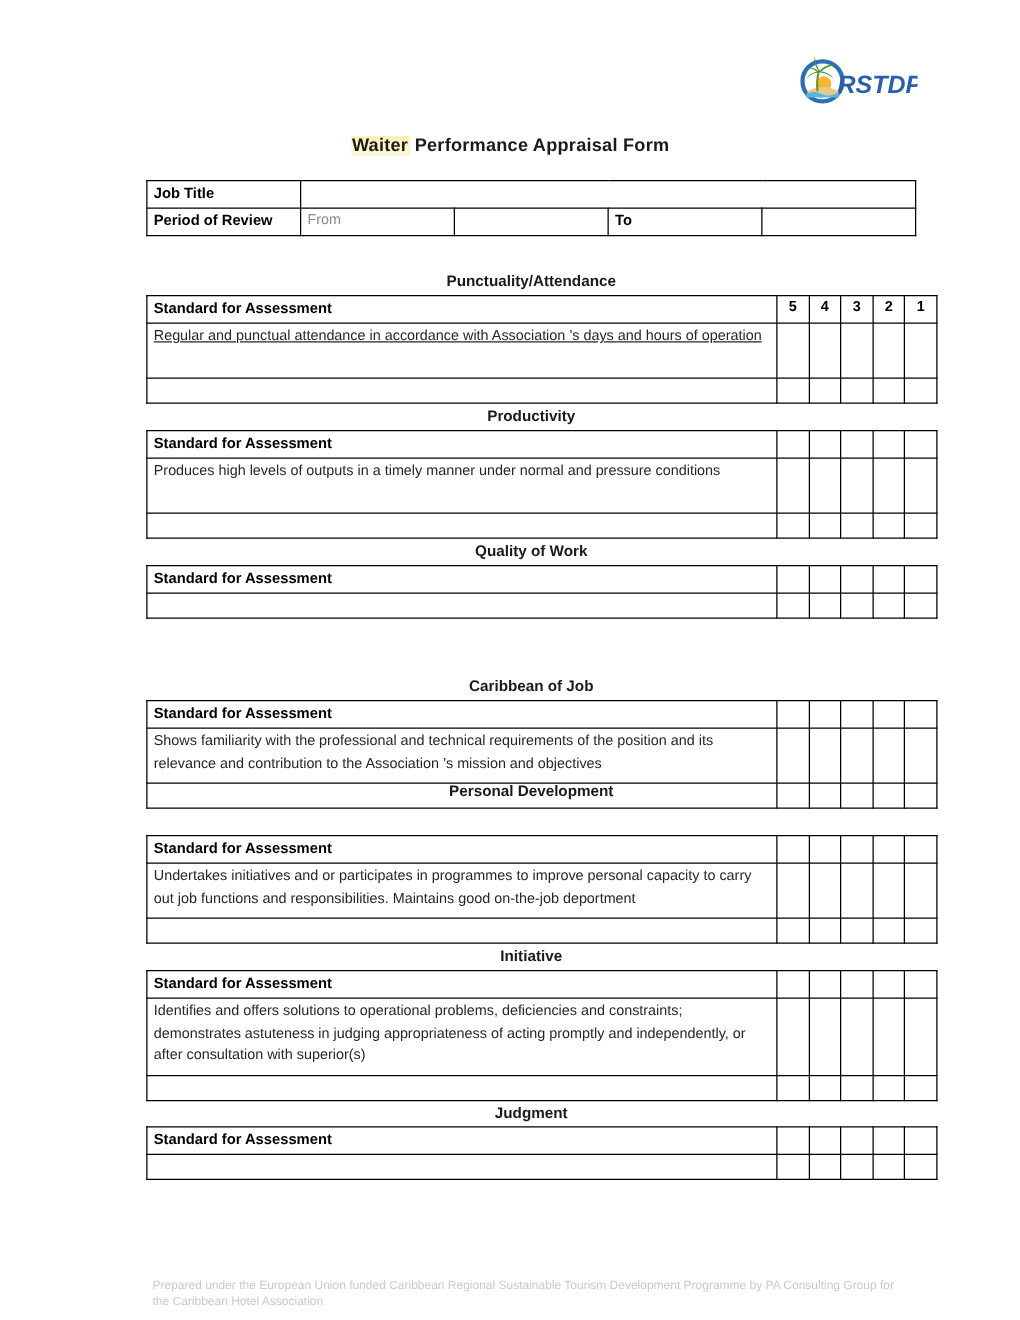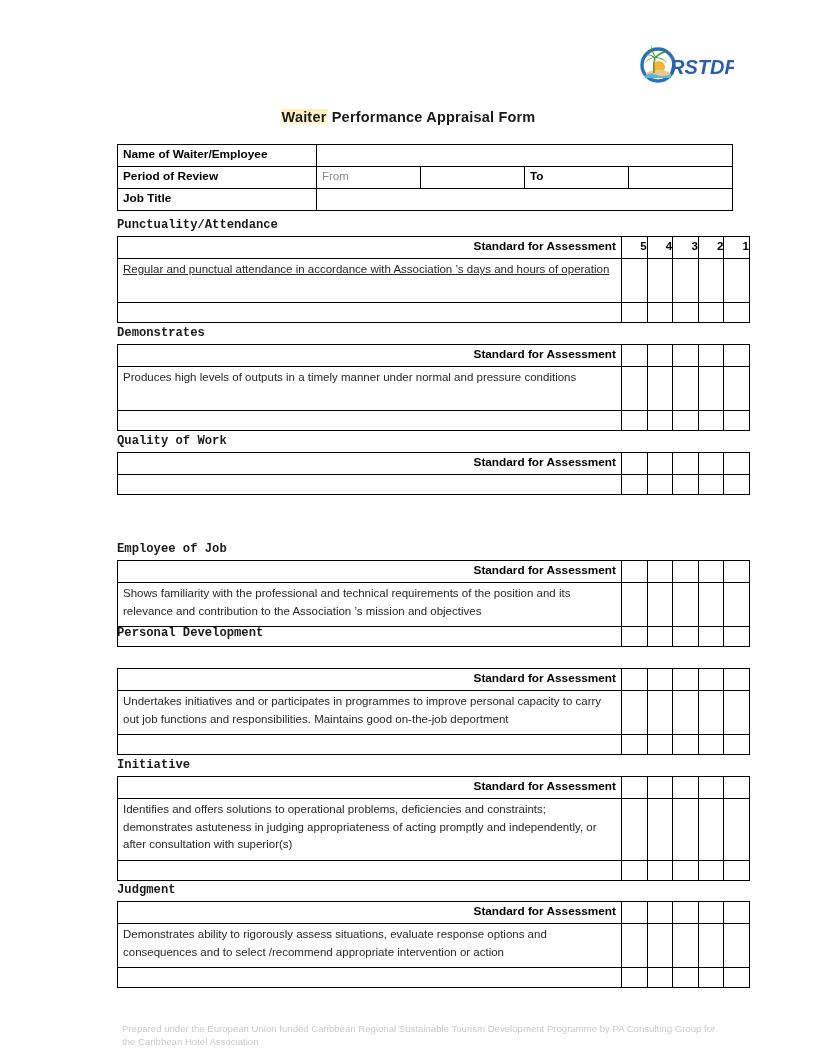--- a/index.html
+++ b/index.html
@@ -72,36 +72,36 @@
   #identity-table { top: 144px; }
   #identity-table td { height: 17px; }
   .lbl-bold { font-weight: bold; font-size: 11.8px; color: #000; }
   .lbl-light { color: #8a8a8a; font-size: 11.5px; }
 
   
   .section-heading {
     position: absolute;
     left: 117px;
     width: 616px;
+    text-align: center;
     font-size: 12.2px;
     font-weight: bold;
     color: #1a1a1a;
-    font-family: Liberation Mono, monospace;
   }
 
   
   .assess-table td.std-col { width: 493px; }
   .assess-table td.rate-col {
     width: 24.6px;
     text-align: center;
     font-weight: bold;
     font-size: 11.5px;
     padding: 2px 0;
   }
-  .assess-table .hdr-row td { font-weight: bold; height: 17px; text-align: right; }
+  .assess-table .hdr-row td { font-weight: bold; height: 17px; }
   .assess-table .hdr-row td.std-col { font-size: 11.8px; }
   .assess-table .desc-row td.std-col {
     font-weight: normal;
     color: #262626;
     line-height: 17.5px;
   }
   .assess-table .spacer-row td { height: 15px; }
 
   
   .doc-footer {
@@ -146,34 +146,30 @@
     </svg>
   </div>
 
   <div class="doc-title">
     <span class="word-first">Waiter</span><span>&nbsp;</span><span>Performance Appraisal Form</span>
   </div>
 
   <table class="form-table" id="identity-table">
     <tbody>
       <tr>
-        <td style="width:188px" class="lbl-bold">Name of Waiter/Employee</td>
+        <td class="lbl-bold">Job Title</td>
         <td colspan="4"></td>
       </tr>
       <tr>
         <td class="lbl-bold">Period of Review</td>
         <td style="width:58px" class="lbl-light">From</td>
         <td style="width:145px"></td>
         <td style="width:35px" class="lbl-bold">To</td>
         <td></td>
       </tr>
-      <tr>
-        <td class="lbl-bold">Job Title</td>
-        <td colspan="4"></td>
-      </tr>
     </tbody>
   </table>
 
   <div id="sections-host">
       <div class="section-heading" style="top: 218px;">Punctuality/Attendance</div>
       <table class="form-table assess-table" style="top: 236px;">
         <tbody>
           <tr class="hdr-row">
             <td class="std-col">Standard for Assessment</td>
             <td class="rate-col">5</td>
@@ -193,21 +189,21 @@
           <tr class="spacer-row">
             <td class="std-col"></td>
             <td class="rate-col"></td>
             <td class="rate-col"></td>
             <td class="rate-col"></td>
             <td class="rate-col"></td>
             <td class="rate-col"></td>
           </tr>
         </tbody>
       </table>
-      <div class="section-heading" style="top: 326px;">Demonstrates</div>
+      <div class="section-heading" style="top: 326px;">Productivity</div>
       <table class="form-table assess-table" style="top: 344px;">
         <tbody>
           <tr class="hdr-row">
             <td class="std-col">Standard for Assessment</td>
             <td class="rate-col"></td>
             <td class="rate-col"></td>
             <td class="rate-col"></td>
             <td class="rate-col"></td>
             <td class="rate-col"></td>
           </tr>
@@ -243,21 +239,21 @@
           <tr class="spacer-row">
             <td class="std-col"></td>
             <td class="rate-col"></td>
             <td class="rate-col"></td>
             <td class="rate-col"></td>
             <td class="rate-col"></td>
             <td class="rate-col"></td>
           </tr>
         </tbody>
       </table>
-      <div class="section-heading" style="top: 542px;">Employee of Job</div>
+      <div class="section-heading" style="top: 542px;">Caribbean of Job</div>
       <table class="form-table assess-table" style="top: 560px;">
         <tbody>
           <tr class="hdr-row">
             <td class="std-col">Standard for Assessment</td>
             <td class="rate-col"></td>
             <td class="rate-col"></td>
             <td class="rate-col"></td>
             <td class="rate-col"></td>
             <td class="rate-col"></td>
           </tr>
@@ -341,28 +337,20 @@
       <table class="form-table assess-table" style="top: 901px;">
         <tbody>
           <tr class="hdr-row">
             <td class="std-col">Standard for Assessment</td>
             <td class="rate-col"></td>
             <td class="rate-col"></td>
             <td class="rate-col"></td>
             <td class="rate-col"></td>
             <td class="rate-col"></td>
           </tr>
-          <tr class="desc-row">
-            <td class="std-col" style="height: 39px;">Demonstrates ability to rigorously assess situations, evaluate response options and consequences and to select /recommend appropriate intervention or action</td>
-            <td class="rate-col"></td>
-            <td class="rate-col"></td>
-            <td class="rate-col"></td>
-            <td class="rate-col"></td>
-            <td class="rate-col"></td>
-          </tr>
           <tr class="spacer-row">
             <td class="std-col"></td>
             <td class="rate-col"></td>
             <td class="rate-col"></td>
             <td class="rate-col"></td>
             <td class="rate-col"></td>
             <td class="rate-col"></td>
           </tr>
         </tbody>
       </table>

